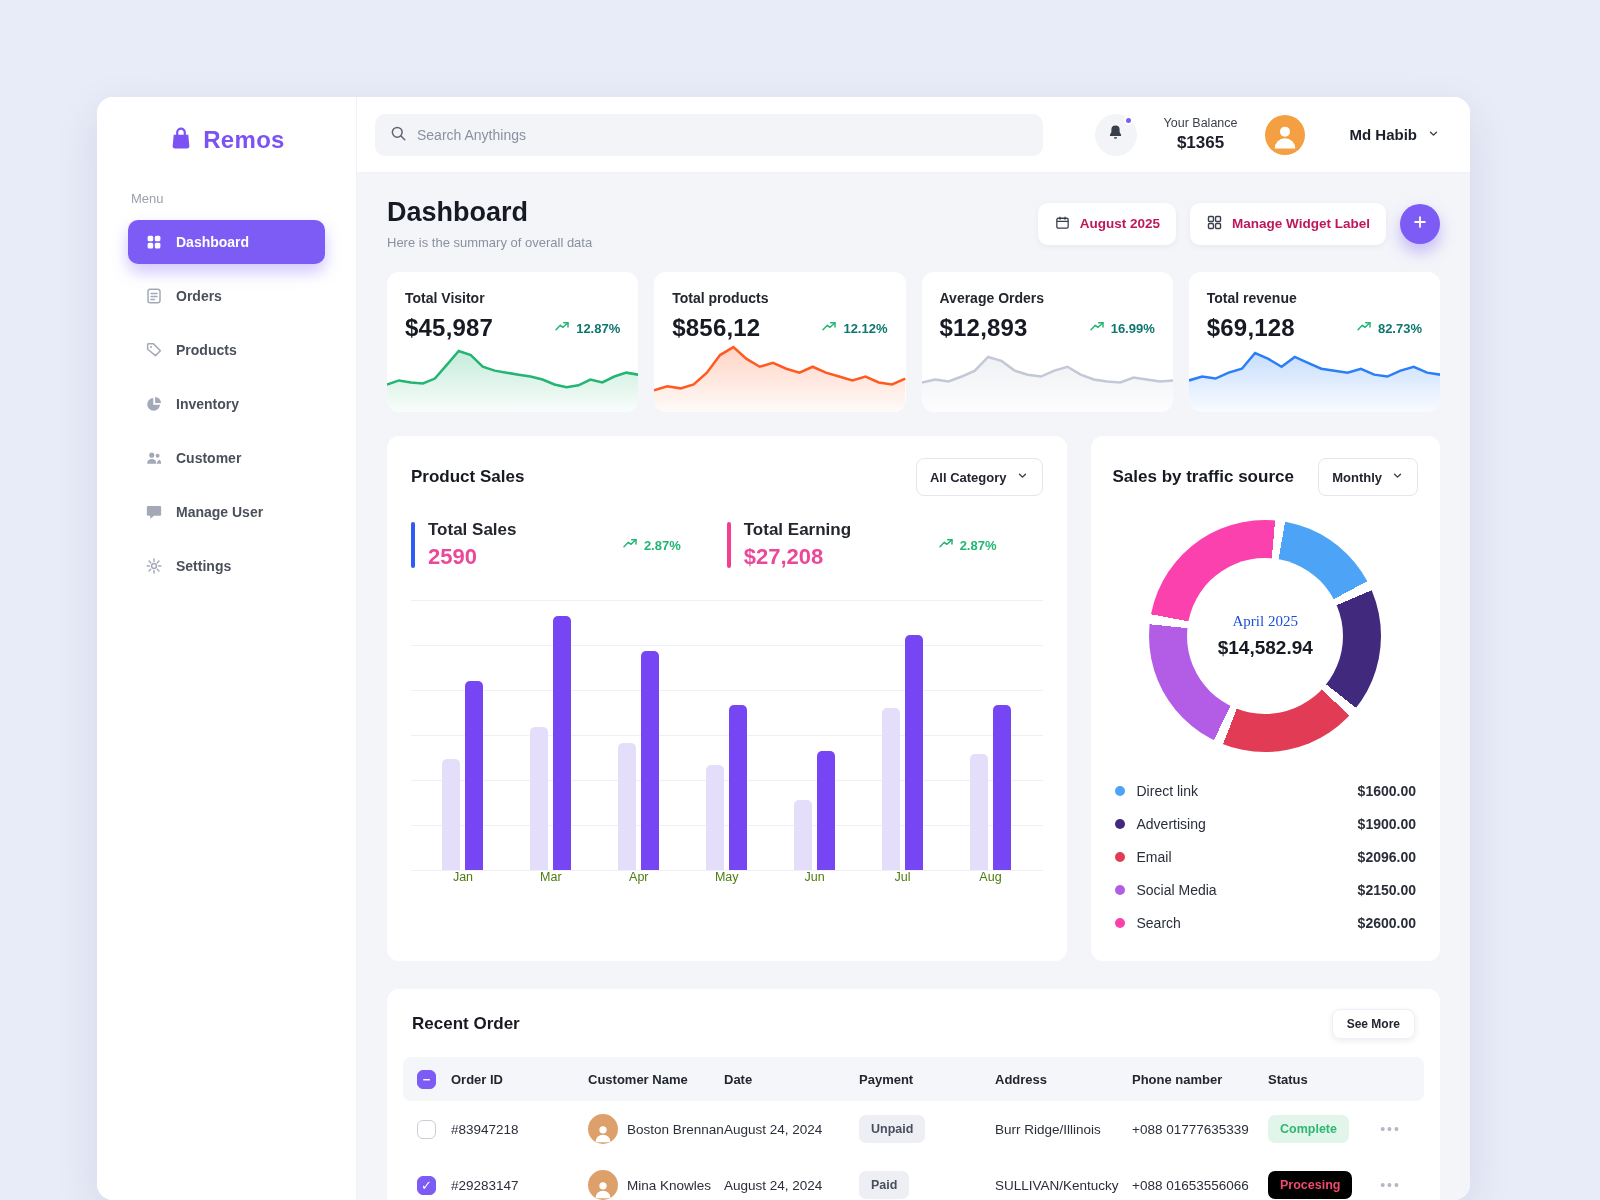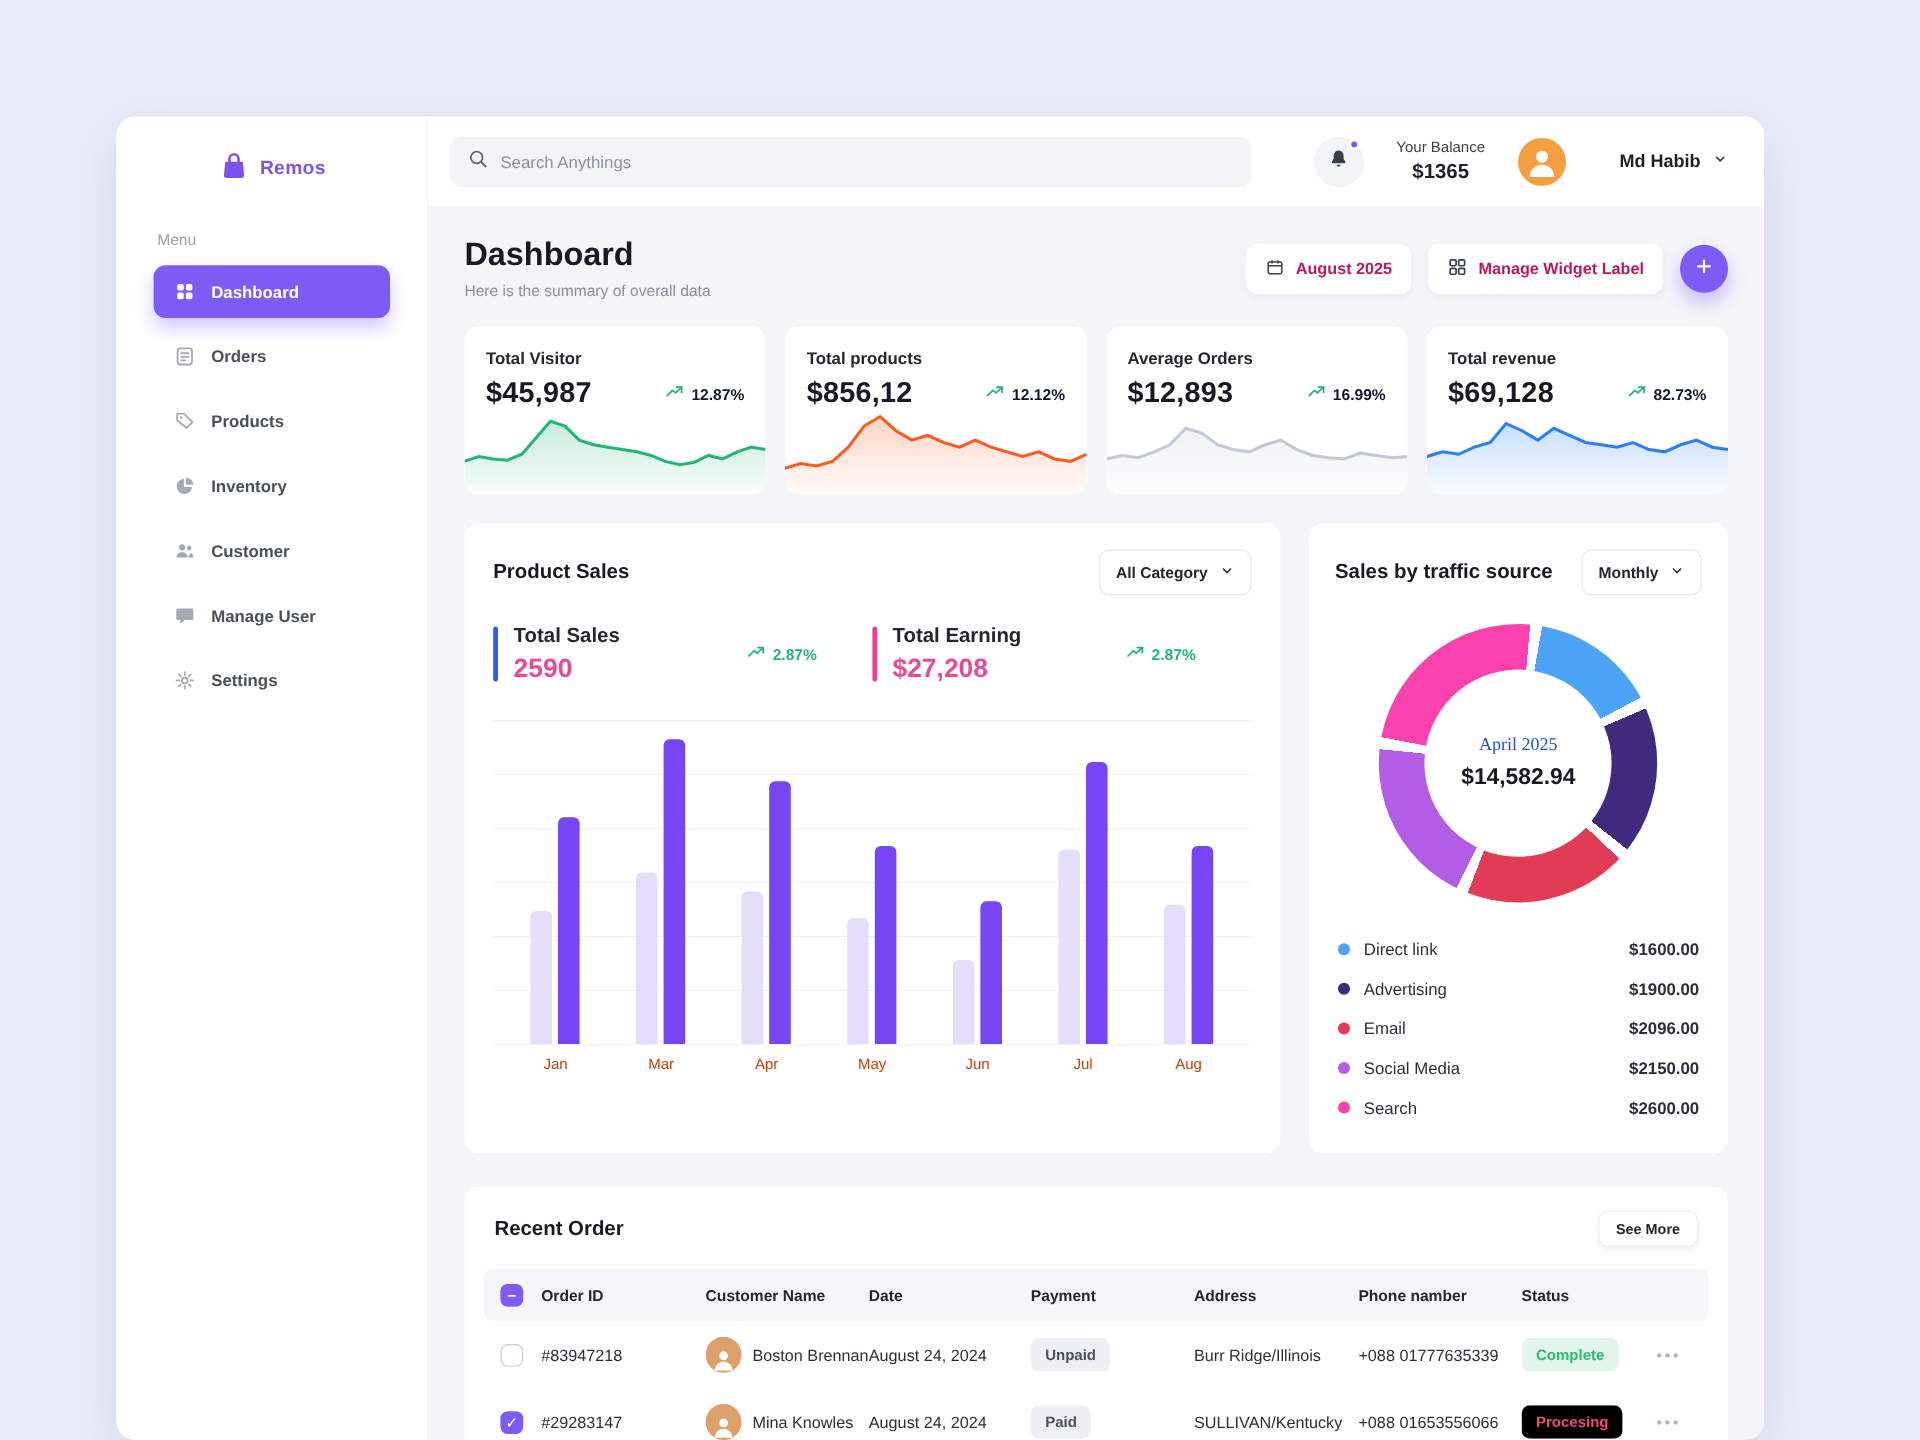--- a/index.html
+++ b/index.html
@@ -9,21 +9,21 @@
     font-family:"Liberation Sans","DejaVu Sans",sans-serif;
     color:#1c1f2a; position:relative;
   }
   .app{ position:absolute; left:97px; top:97px; width:1373px; height:1103px;
     background:#fff; border-radius:16px; overflow:hidden; display:flex;
     box-shadow:0 14px 44px rgba(40,50,100,.10); }
 
   
   .sidebar{ width:260px; flex:none; background:#fff; border-right:1px solid #f1f2f6; padding:24px 31px; }
   .logo{ display:flex; align-items:center; justify-content:center; gap:9px; margin:4px 0 36px; cursor:pointer; }
-  .logo-text{ font-size:16px; font-weight:bold; color:#7c52f2; letter-spacing:.3px; }
+  .logo-text{ font-size:24px; font-weight:bold; color:#7c52f2; letter-spacing:.3px; }
   .menu-label{ font-size:13px; color:#9aa0ae; margin:0 0 14px 3px; }
   .side-item{ display:flex; align-items:center; gap:13px; height:44px; padding:0 17px;
     border-radius:10px; margin-bottom:10px; color:#4a4f5c; font-size:14px; font-weight:bold; cursor:pointer; }
   .side-item .s-icon{ display:flex; }
   .side-item.active{ background:#7c5cf5; color:#fff; box-shadow:0 8px 16px rgba(124,92,245,.35); }
 
   
   .main{ flex:1; display:flex; flex-direction:column; min-width:0; }
   .topbar{ height:76px; background:#fff; display:flex; align-items:center;
     padding:0 30px 0 18px; border-bottom:1px solid #f1f2f6; flex:none; }
@@ -57,21 +57,21 @@
   .add-btn{ width:40px; height:40px; border-radius:50%; background:#7c5cf5; border:none; cursor:pointer;
     display:flex; align-items:center; justify-content:center; box-shadow:0 8px 16px rgba(124,92,245,.4); }
 
   
   .stats{ display:flex; gap:16px; margin-bottom:24px; }
   .stat-card{ flex:1; background:#fff; border-radius:12px; padding:18px 18px 0; height:140px;
     display:flex; flex-direction:column; overflow:hidden; }
   .stat-label{ font-size:14px; font-weight:bold; color:#23262f; }
   .stat-row{ display:flex; align-items:center; justify-content:space-between; margin-top:8px; }
   .stat-value{ font-size:24px; font-weight:bold; color:#171a23; letter-spacing:.2px; }
-  .stat-change{ display:flex; align-items:center; gap:6px; font-size:13px; font-weight:bold; color:#0f172a; }
+  .stat-change{ display:flex; align-items:center; gap:6px; font-size:13px; font-weight:bold; color:#0f766e; }
   .spark{ margin:2px -18px 0; flex:1; }
   .spark svg{ width:100%; height:100%; display:block; }
 
   
   .mid{ display:flex; gap:24px; margin-bottom:28px; align-items:stretch; }
   .card{ background:#fff; border-radius:12px; }
   .sales-card{ flex:678 0 0; padding:22px 24px; }
   .traffic-card{ flex:328 0 0; padding:22px 22px; }
   .card-head{ display:flex; justify-content:space-between; align-items:center; }
   .card-title{ font-size:17px; font-weight:bold; color:#171a23; }
@@ -87,21 +87,21 @@
   .ss-change{ margin-left:auto; display:flex; align-items:center; gap:6px; color:#22b573;
     font-size:13px; font-weight:bold; }
 
   .bar-chart{ margin-top:30px; position:relative; height:302px; }
   .bc-grid{ position:absolute; left:0; right:0; top:0; height:271px;
     background:repeating-linear-gradient(to bottom,#eef0f5 0 1px,transparent 1px 45px); }
   .bc-groups{ position:absolute; left:8px; right:8px; top:0; display:flex; justify-content:space-around; }
   .bc-group{ display:flex; flex-direction:column; align-items:center; }
   .bc-pair{ height:270px; display:flex; align-items:flex-end; gap:5px; }
   .bc-bar{ width:18px; border-radius:5px 5px 0 0; }
-  .bc-label{ margin-top:10px; font-size:12.5px; color:#c2410c; }
+  .bc-label{ font-size:12.5px; color:#4d7c0f; }
 
   .donut-wrap{ width:232px; height:232px; margin:24px auto 0; position:relative; }
   .donut{ width:100%; height:100%; border-radius:50%; }
   .donut-hole{ position:absolute; inset:38px; background:#fff; border-radius:50%;
     display:flex; flex-direction:column; align-items:center; justify-content:center; gap:7px; }
   .donut-month{ font-size:15px; color:#1d4ed8;font-family:Liberation Serif, serif; }
   .donut-amount{ font-size:19px; font-weight:bold; color:#171a23; }
   .legend{ margin-top:22px; padding:0 2px; }
   .legend-row{ display:flex; align-items:center; height:33px; }
   .legend-dot{ width:10px; height:10px; border-radius:50%; margin-right:12px; flex:none; }

